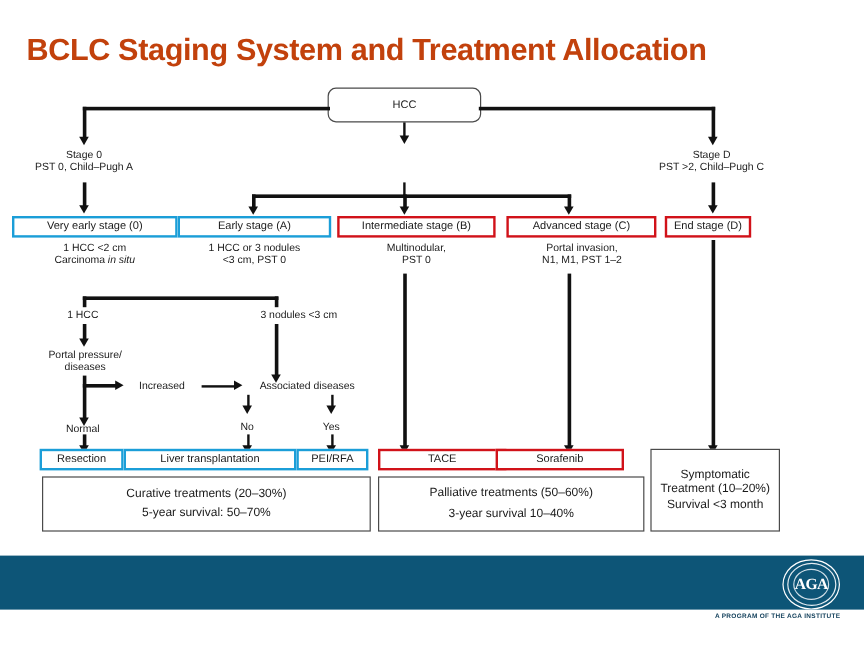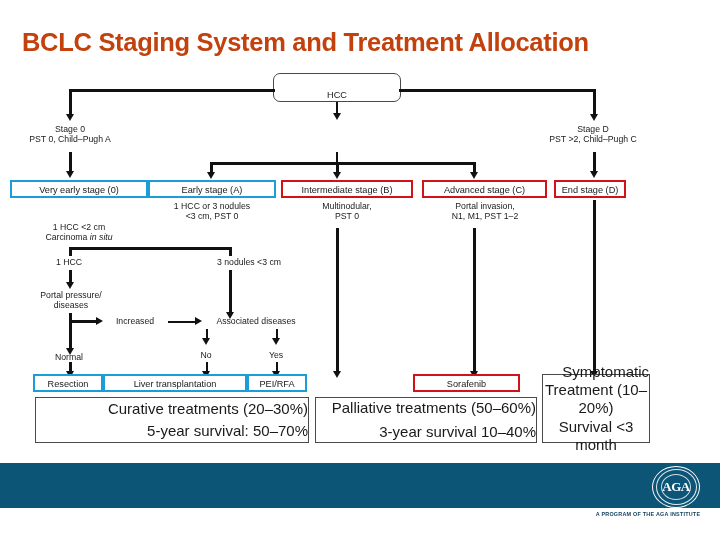--- a/index.html
+++ b/index.html
@@ -29,27 +29,27 @@
   
   .arw-d{position:absolute;width:0;height:0;
      border-left:4.5px solid transparent;border-right:4.5px solid transparent;
      border-top:7px solid #111;}
   .arw-r{position:absolute;width:0;height:0;
      border-top:4.5px solid transparent;border-bottom:4.5px solid transparent;
      border-left:7px solid #111;}
 
   
   .box{position:absolute;box-sizing:border-box;display:flex;
-       align-items:flex-end;justify-content:center;text-align:center;
+       align-items:center;justify-content:center;text-align:center;
        background:#fff;color:#1a1a1a;font-size:9.2px;line-height:1.22;}
   .box.blue{border:2.6px solid #1b9ed8;}
   .box.red{border:2.6px solid #d11219;}
   .box.plain{border:1px solid #4a4a4a;}
   .box.round{border:1px solid #4a4a4a;border-radius:7px;}
-  .box.surv{font-size:15px;}
+  .box.surv{font-size:10px;}
 
   
   #footband{position:absolute;left:0;top:463px;width:720px;height:45px;background:#0d5577;}
   #logo-wrap{position:absolute;left:652px;top:466px;width:48px;height:42px;}
   #logo-oval{position:absolute;left:0;top:0;width:48px;height:42px;
     border:1.6px solid #ffffff;border-radius:50%;box-sizing:border-box;}
   #logo-oval2{position:absolute;left:3.5px;top:3px;width:41px;height:36px;
     border:1px solid #e3ecf1;border-radius:50%;box-sizing:border-box;}
   #logo-text{position:absolute;left:0;top:13px;width:48px;text-align:center;
     font-size:13px;font-weight:bold;color:#ffffff;letter-spacing:-0.5px;
@@ -113,21 +113,21 @@
   <div class="box red" style="left:281px;top:180px;width:132px;height:18px;">
     <span>Intermediate stage (B)</span>
   </div>
   <div class="box red" style="left:422px;top:180px;width:125px;height:18px;">
     <span>Advanced stage (C)</span>
   </div>
   <div class="box red" style="left:554px;top:180px;width:72px;height:18px;">
     <span>End stage (D)</span>
   </div>
 
-  <div class="lbl" style="left:9px;top:201px;width:140px;margin-top:21px;">
+  <div class="lbl" style="left:9px;top:201px;width:140px;">
     <div>1 HCC &lt;2 cm</div>
     <div>Carcinoma <span class="ital" style="font-style:italic">in situ</span></div>
   </div>
   <div class="lbl" style="left:142px;top:201px;width:140px;">
     <div>1 HCC or 3 nodules</div>
     <div>&lt;3 cm, PST 0</div>
   </div>
   <div class="lbl" style="left:277px;top:201px;width:140px;">
     <div>Multinodular,</div>
     <div>PST 0</div>
@@ -193,20 +193,23 @@
 
   <div class="box blue" style="left:33px;top:374px;width:70px;height:18px;">
     <span>Resection</span>
   </div>
   <div class="box blue" style="left:103px;top:374px;width:144px;height:18px;">
     <span>Liver transplantation</span>
   </div>
   <div class="box blue" style="left:247px;top:374px;width:60px;height:18px;">
     <span>PEI/RFA</span>
   </div>
+  <div class="box red" style="left:315px;top:374px;width:107px;height:18px;">
+    <span>TACE</span>
+  </div>
   <div class="box red" style="left:413px;top:374px;width:107px;height:18px;">
     <span>Sorafenib</span>
   </div>
 
   <div class="box plain surv" style="left:35px;top:397px;width:274px;height:46px;flex-direction:column;">
     <div>Curative treatments (20–30%)</div>
     <div style="margin-top:3px">5-year survival: 50–70%</div>
   </div>
   <div class="box plain surv" style="left:315px;top:397px;width:222px;height:46px;flex-direction:column;">
     <div>Palliative treatments (50–60%)</div>

